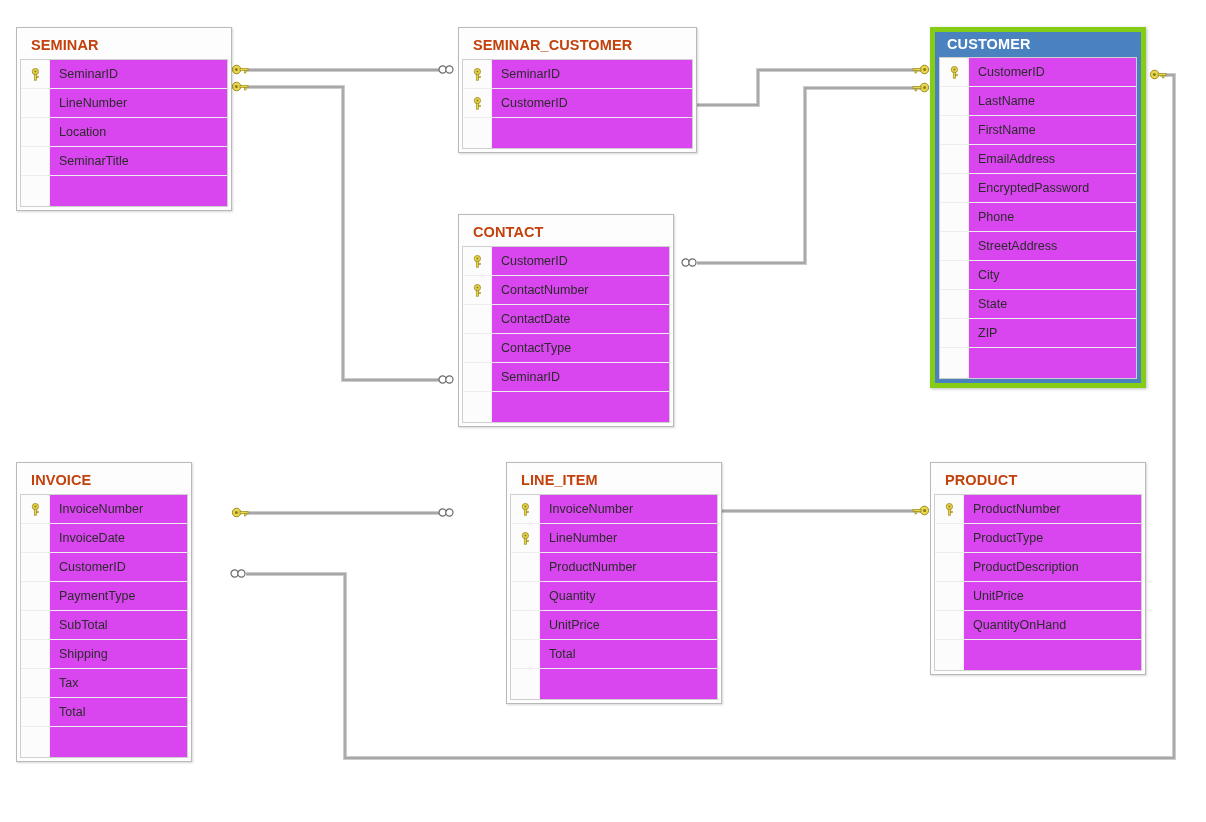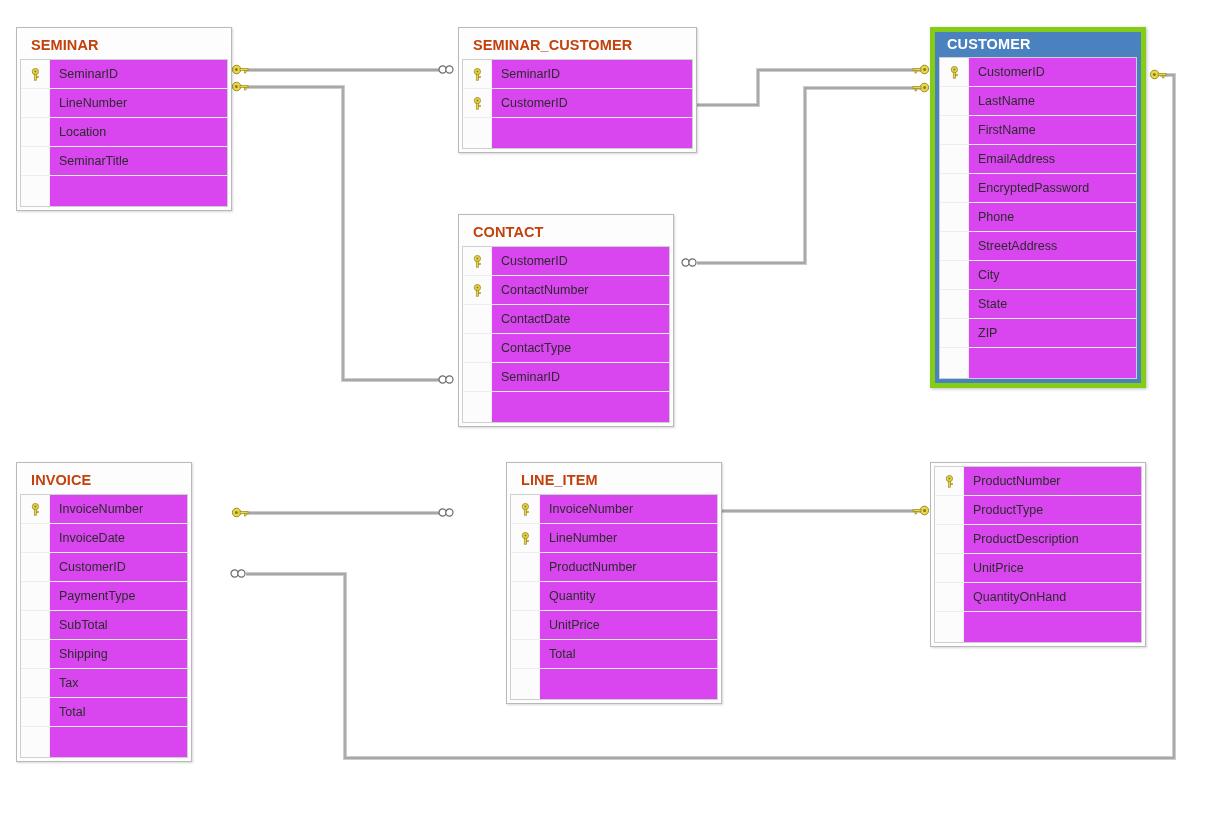--- a/index.html
+++ b/index.html
@@ -418,20 +418,21 @@
           <div class="field-row">
             <div class="key-cell"></div>
             <span class="field-name">Total</span>
           </div>
           <div class="field-row blank">
             <div class="key-cell"></div>
           </div>
         </div>
       </div>
       <div class="entity" style="left: 930px; top: 462px; width: 216px;">
+        <div class="entity-title">PRODUCT</div>
         <div class="field-list">
           <div class="field-row">
             <div class="key-cell">
               <svg class="key-icon" viewBox="0 0 13 13">
                 <ellipse cx="6.4" cy="3.6" rx="3.1" ry="3.1" fill="#e9d84f" stroke="#9d8b1c" stroke-width="0.9"></ellipse>
                 <circle cx="6.4" cy="3.5" r="1.1" fill="#8d7c18"></circle>
                 <rect x="5.3" y="6.2" width="2.2" height="6.0" fill="#e9d84f" stroke="#9d8b1c" stroke-width="0.7"></rect>
                 <rect x="7.4" y="8.2" width="1.9" height="1.5" fill="#e9d84f" stroke="#9d8b1c" stroke-width="0.6"></rect>
               </svg>
             </div>

